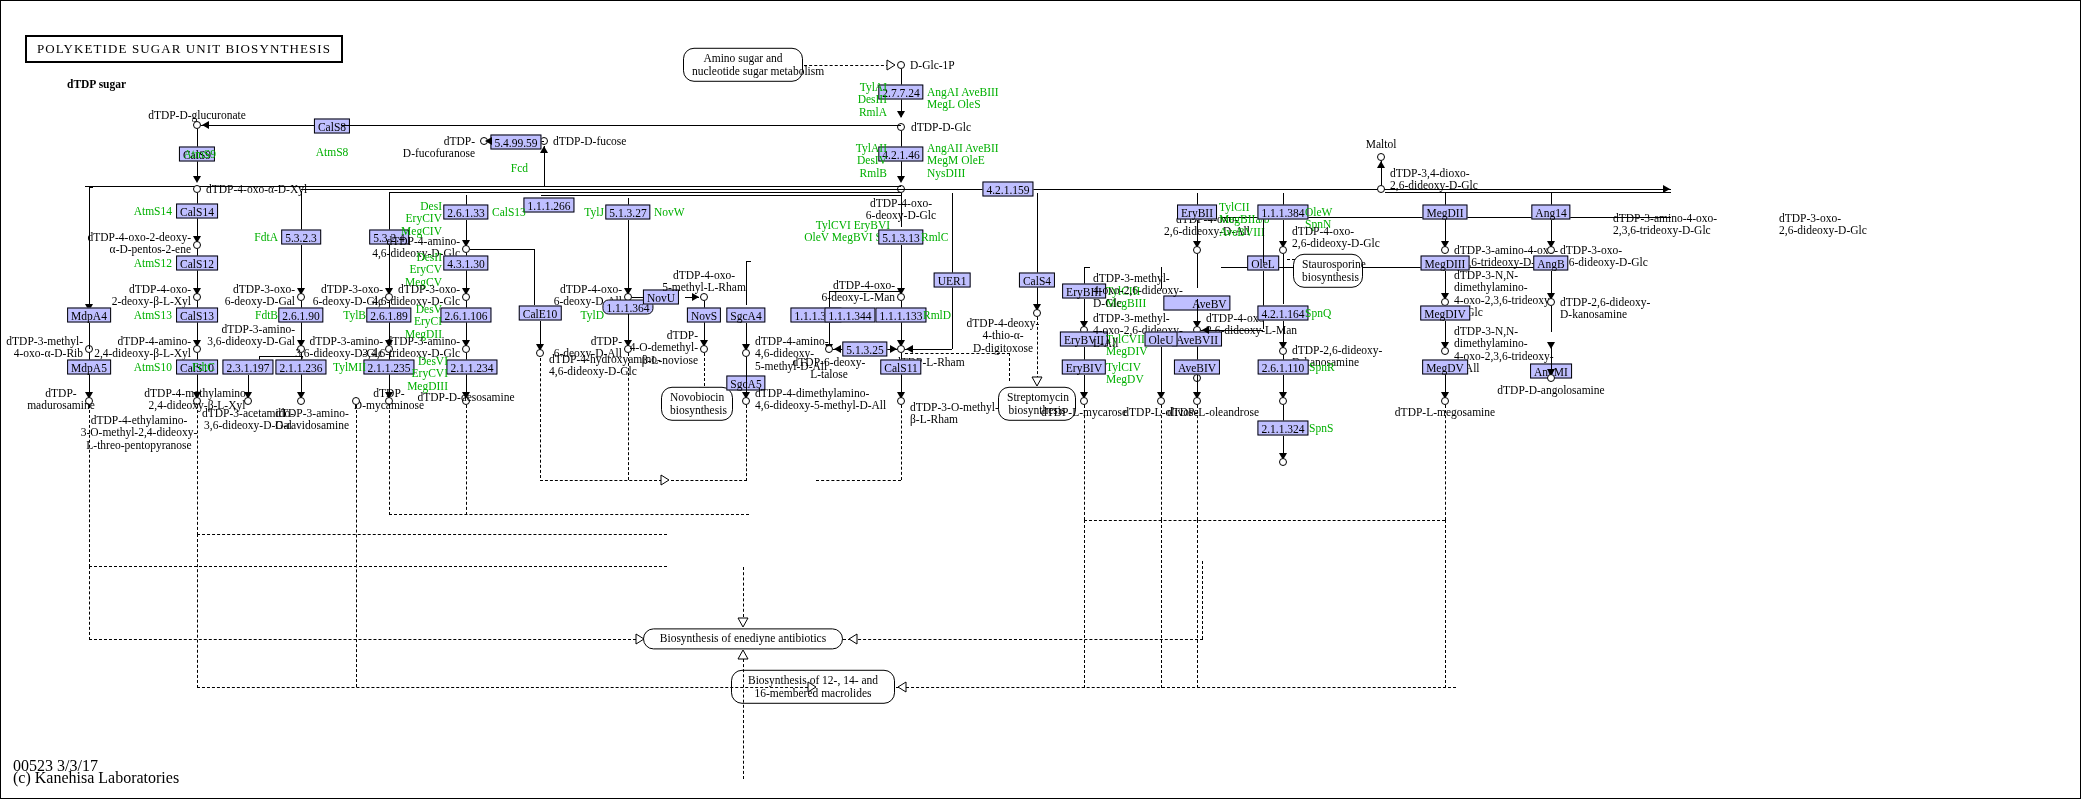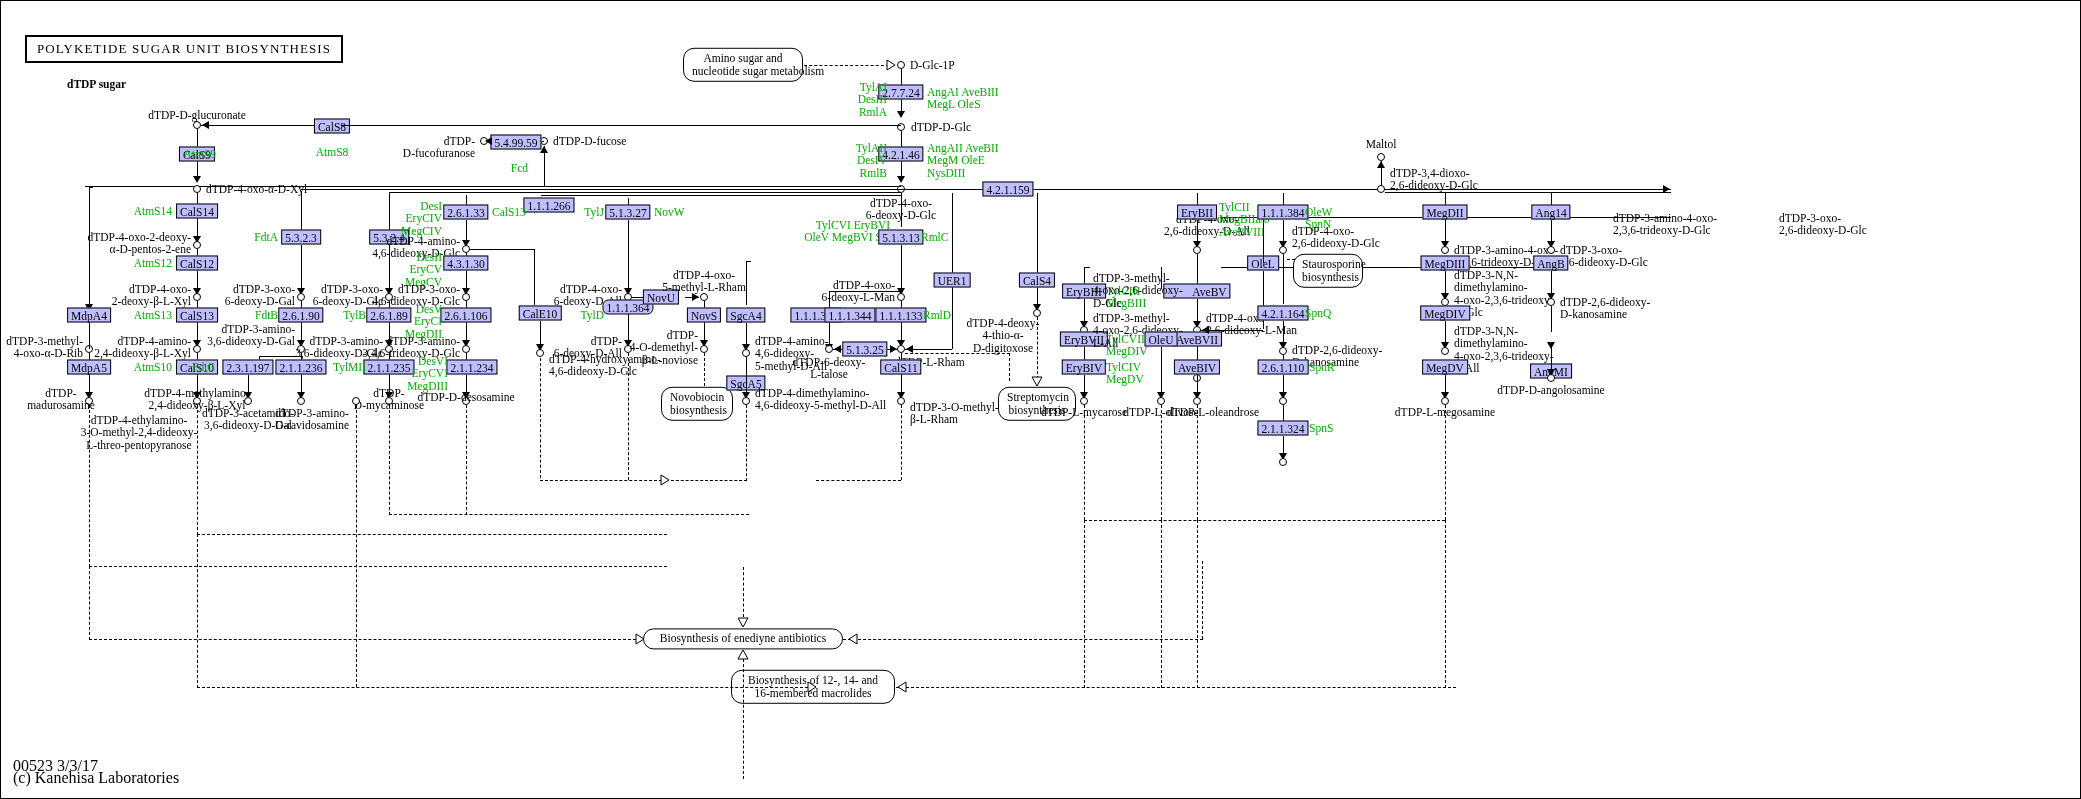--- a/index.html
+++ b/index.html
@@ -519,21 +519,21 @@
   <div class="ez" style="left:1196px;top:211px;">EryBII</div>
   <div class="gene" style="left:1218px;top:200px;">
     <div>TylCII</div>
     <div>MegBIIa/b</div>
     <div>AveBVIII</div>
   </div>
   <div class="v" style="left:1196px;top:219px;height:26px;"></div>
   <div class="ad" style="left:1196px;top:240px;"></div>
   <div class="cp" style="left:1196px;top:249px;"></div>
   <div class="v" style="left:1196px;top:253px;height:34px;"></div>
-  <div class="ez" style="left:1196px;top:290px;padding-left:28px;">AveBV</div>
+  <div class="ez" style="left:1196px;top:302px;padding-left:28px;">AveBV</div>
   <div class="v" style="left:1196px;top:298px;height:26px;"></div>
   <div class="ad" style="left:1196px;top:320px;"></div>
   <div class="cp" style="left:1196px;top:329px;"></div>
   <div class="t" style="left:1205px;top:311px;">
     <div>dTDP-4-oxo-</div>
     <div>2,6-dideoxy-L-Man</div>
   </div>
   <div class="v" style="left:1196px;top:333px;height:22px;"></div>
   <div class="ez" style="left:1196px;top:338px;">AveBVII</div>
   <div class="v" style="left:1196px;top:346px;height:26px;"></div>

